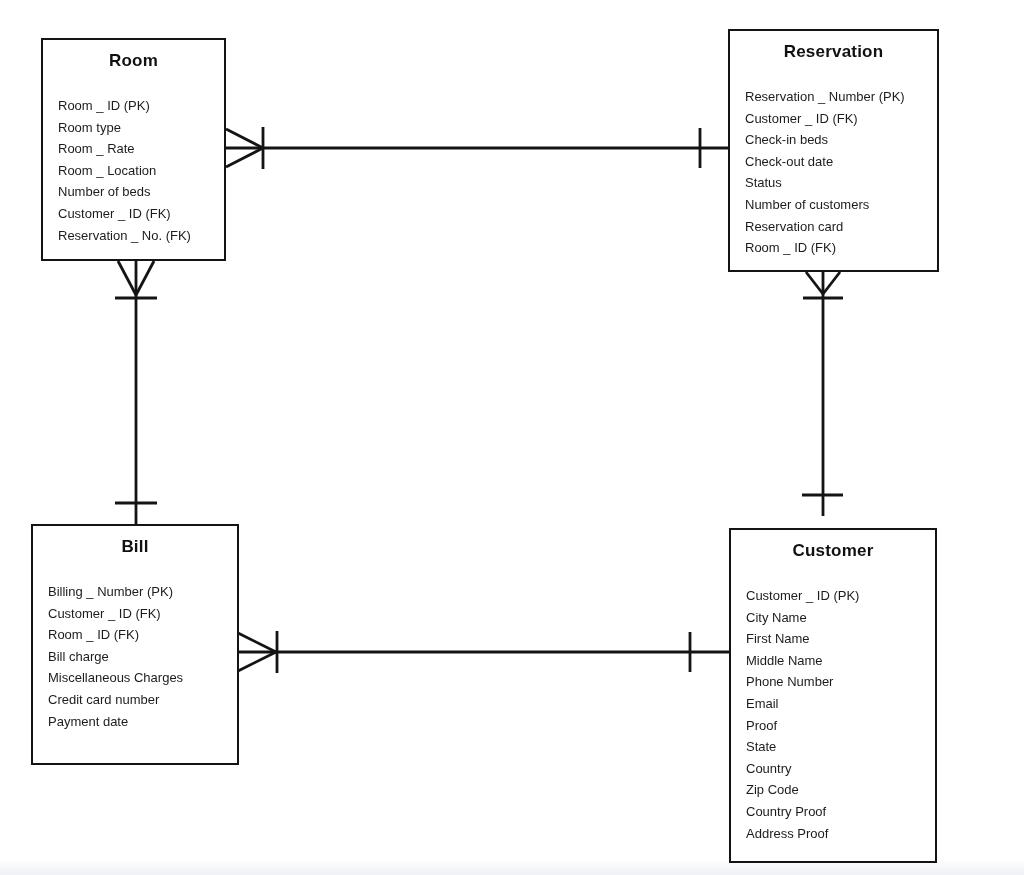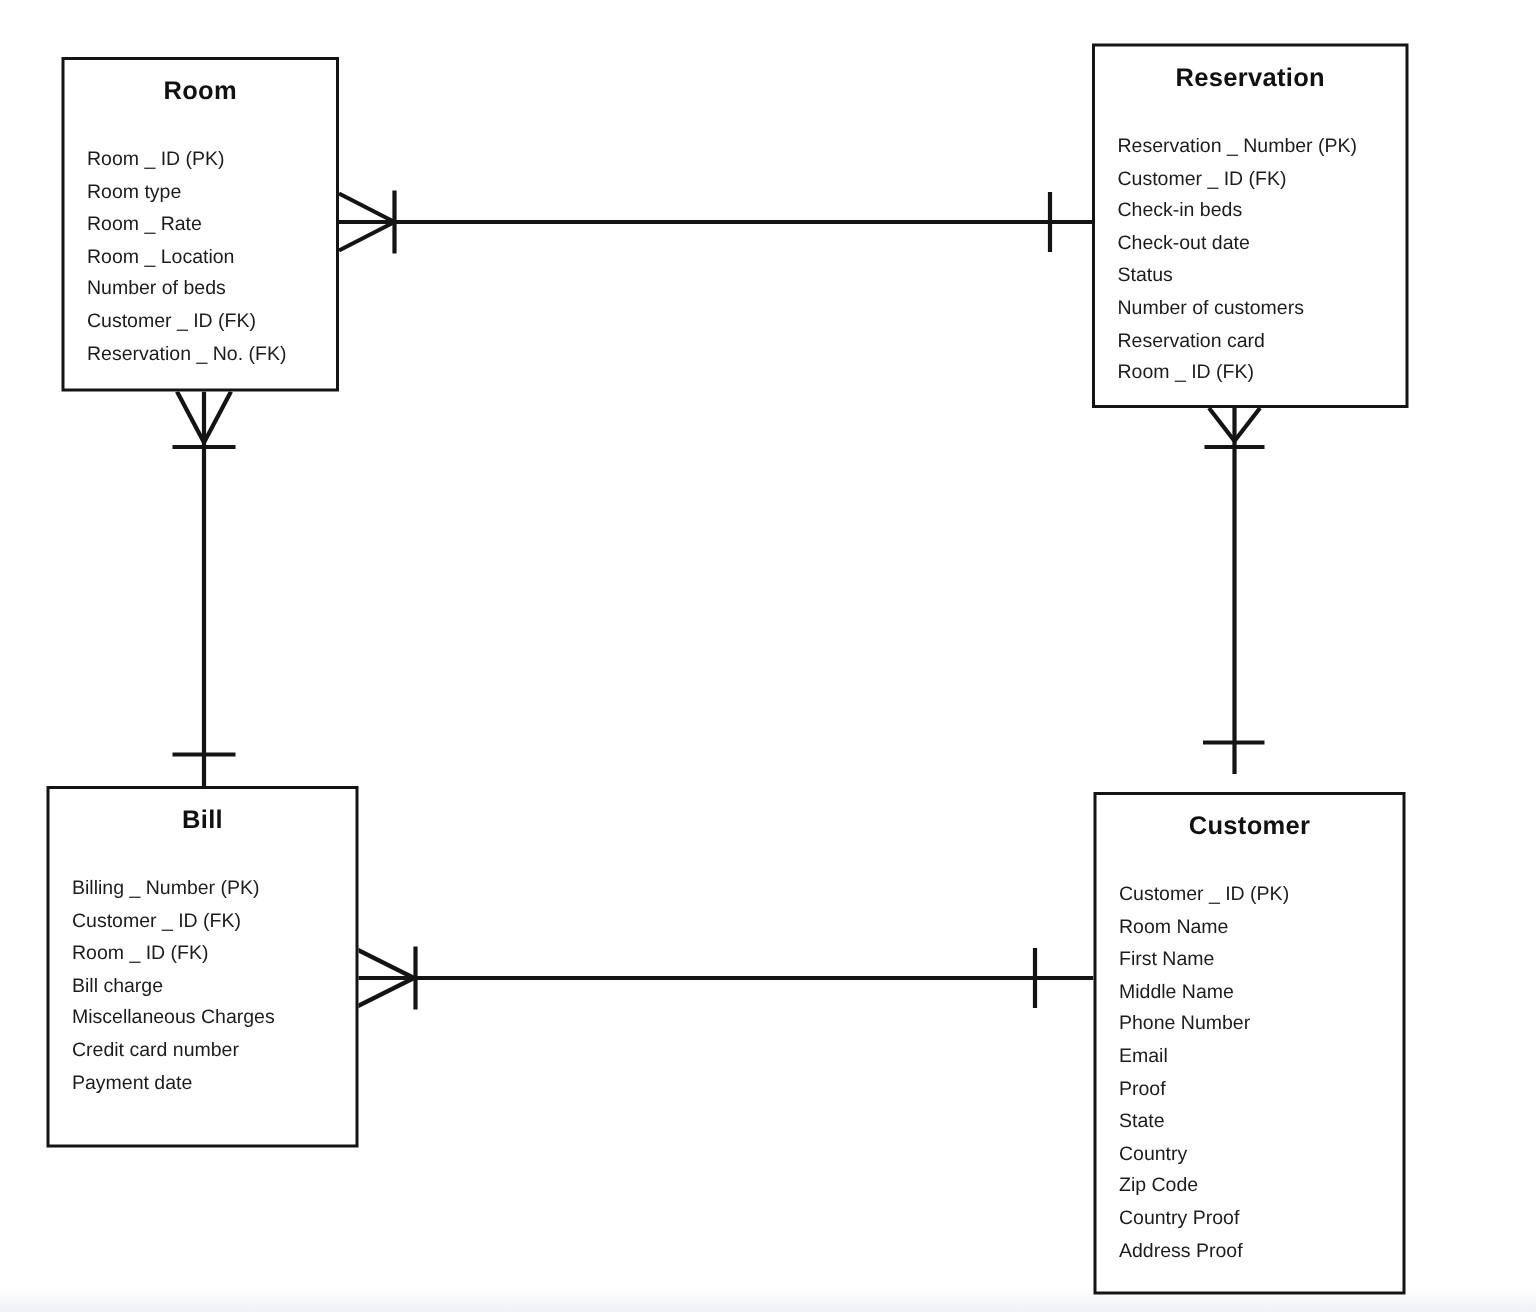--- a/index.html
+++ b/index.html
@@ -144,21 +144,21 @@
       <li>Miscellaneous Charges</li>
       <li>Credit card number</li>
       <li>Payment date</li>
     </ul>
   </div>
 
   <div class="entity" id="entity-customer">
     <div class="entity-title">Customer</div>
     <ul class="entity-attrs">
       <li>Customer _ ID (PK)</li>
-      <li>Room Name</li>
+      <li>City Name</li>
       <li>First Name</li>
       <li>Middle Name</li>
       <li>Phone Number</li>
       <li>Email</li>
       <li>Proof</li>
       <li>State</li>
       <li>Country</li>
       <li>Zip Code</li>
       <li>Country Proof</li>
       <li>Address Proof</li>

